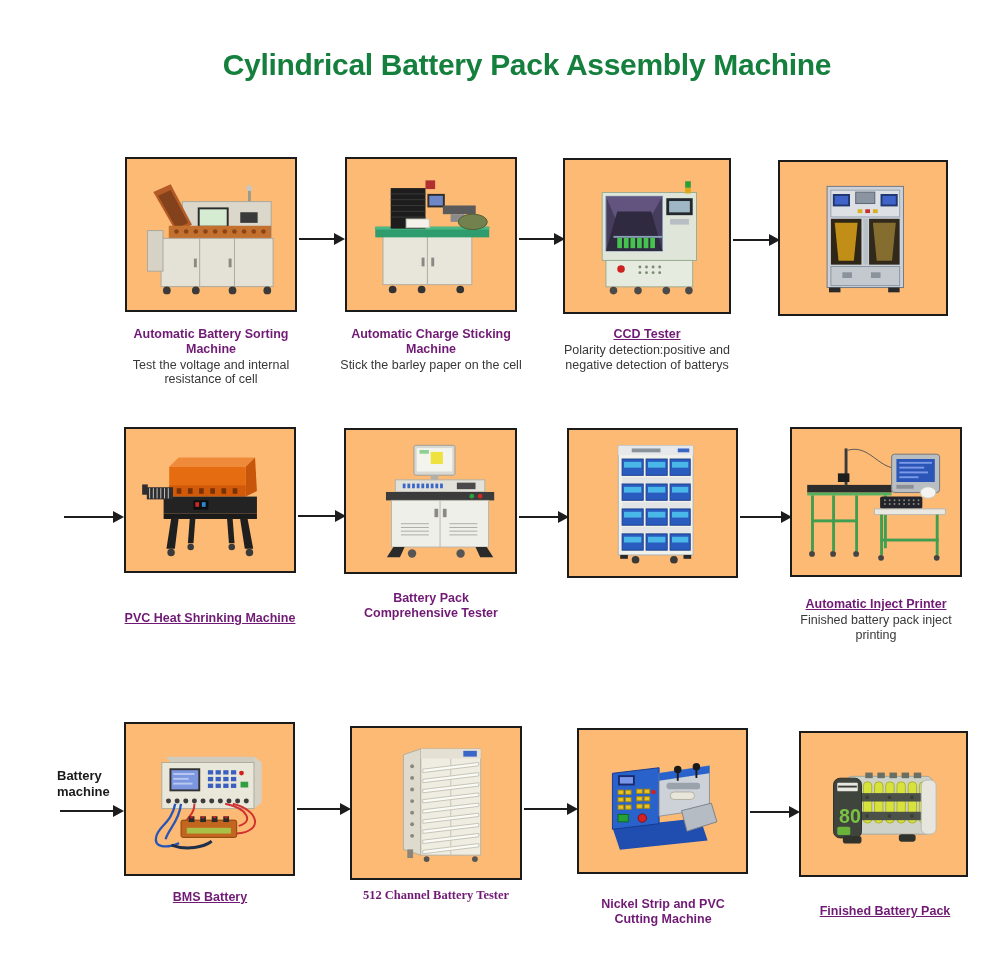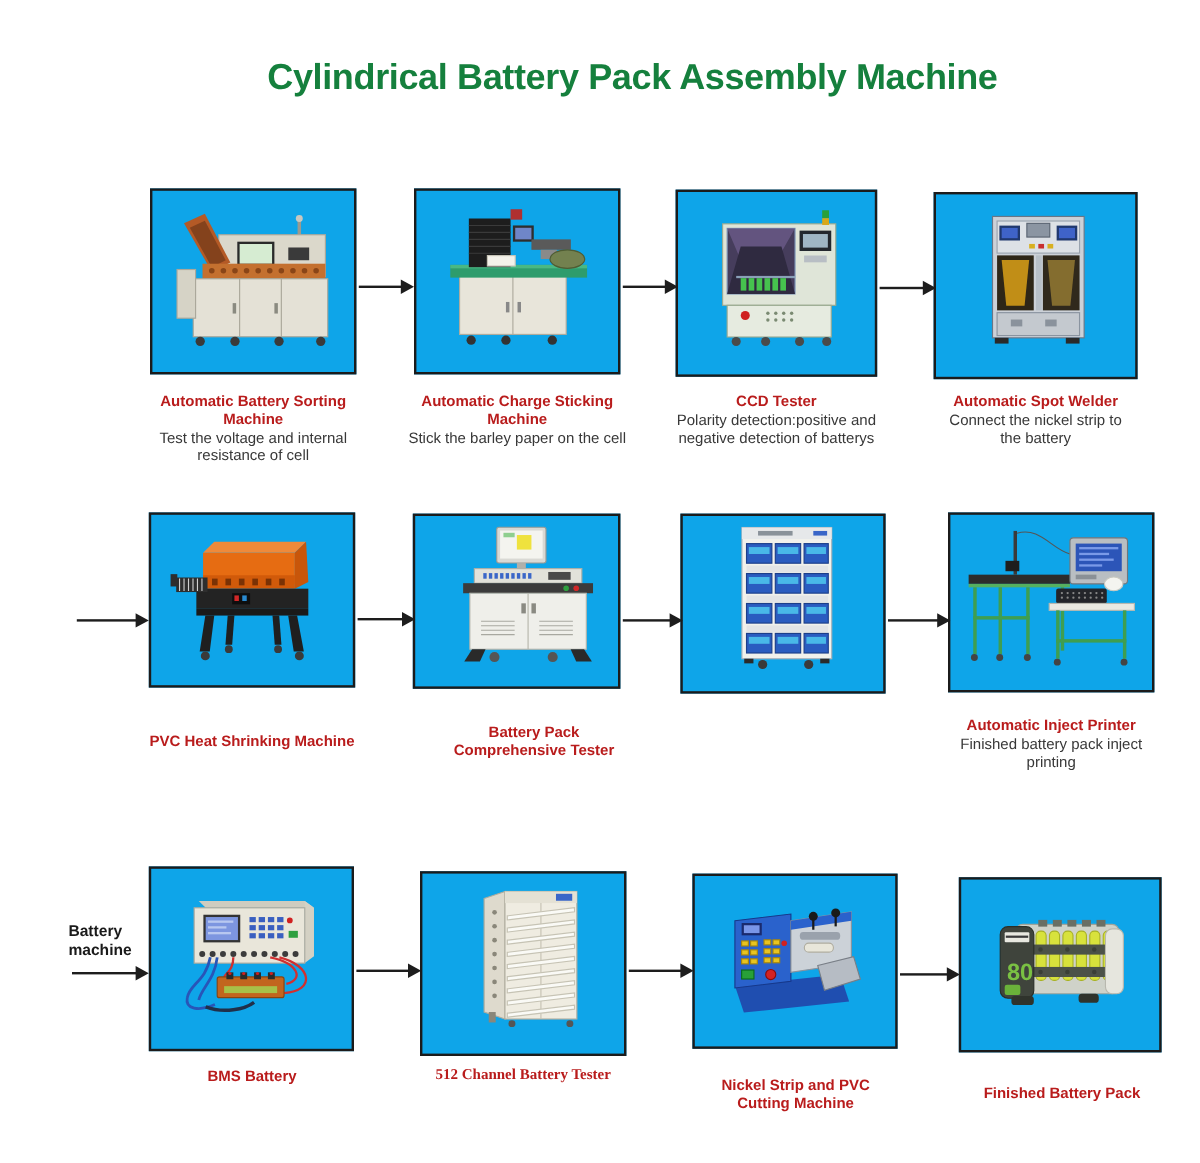--- a/index.html
+++ b/index.html
@@ -1,26 +1,26 @@
 <!DOCTYPE html>
 <html><head>
 <meta charset="utf-8">
 <style>
   html,body{margin:0;padding:0;}
   body{width:1000px;height:969px;background:#ffffff;position:relative;overflow:hidden;
        font-family:"Liberation Sans",sans-serif;color:#1e1e1e;}
   .canvas{position:absolute;inset:0;}
   h1.title{position:absolute;left:54px;top:48px;width:946px;margin:0;text-align:center;
        font-size:30px;font-weight:bold;color:#15803d;letter-spacing:-0.3px;}
-  .imgbox{position:absolute;background:#0ea5e9;border:2px solid #1b1b1b;box-sizing:border-box;
-       display:flex;align-items:flex-start;justify-content:center;}
+  .imgbox{position:absolute;background:#fdba74;border:2px solid #1b1b1b;box-sizing:border-box;
+       display:flex;align-items:center;justify-content:center;}
   .imgbox svg{width:92%;height:92%;}
   .caption{position:absolute;text-align:center;font-size:12.5px;line-height:1.18;}
-  .cap-title{font-weight:bold;color:#b91c1c;}
-  .cap-title.nw{white-space:nowrap;}
+  .cap-title{font-weight:bold;color:#701a75;}
+  .cap-title.nw{white-space:nowrap;text-decoration:underline;}
   .cap-desc{font-weight:normal;color:#383838;margin-top:1px;}
   .arrow{position:absolute;height:2px;background:#1d1d1d;}
   .arrow::after{content:'';position:absolute;right:-10px;top:-5px;width:0;height:0;
        border-left:11px solid #1d1d1d;border-top:6px solid transparent;border-bottom:6px solid transparent;}
   .related{position:absolute;left:57px;top:768px;width:74px;font-size:13px;font-weight:bold;
        color:#1a1a1a;line-height:1.25;}
 </style>
 </head>
 <body>
 
@@ -545,28 +545,24 @@
     <div class="cap-desc">Test the voltage and internal resistance of cell</div>
   </div>
   <div class="caption" style="left:336px;top:327px;width:190px;">
     <div class="cap-title">Automatic Charge Sticking Machine</div>
     <div class="cap-desc">Stick the barley paper on the cell</div>
   </div>
   <div class="caption" style="left:562px;top:327px;width:170px;">
     <div class="cap-title nw">CCD Tester</div>
     <div class="cap-desc">Polarity detection:positive and negative detection of batterys</div>
   </div>
-  <div class="caption" style="left:788px;top:327px;width:150px;">
-    <div class="cap-title nw">Automatic Spot Welder</div>
-    <div class="cap-desc">Connect the nickel strip to the battery</div>
-  </div>
   <div class="caption" style="left:110px;top:611px;width:200px;">
     <div class="cap-title nw">PVC Heat Shrinking Machine</div>
   </div>
-  <div class="caption" style="left:365px;top:591px;width:160px;margin-top:12px;">
+  <div class="caption" style="left:351px;top:591px;width:160px;">
     <div class="cap-title">Battery Pack Comprehensive Tester</div>
   </div>
   <div class="caption" style="left:791px;top:597px;width:170px;">
     <div class="cap-title nw">Automatic Inject Printer</div>
     <div class="cap-desc">Finished battery pack inject printing</div>
   </div>
   <div class="caption" style="left:130px;top:890px;width:160px;">
     <div class="cap-title nw">BMS Battery</div>
   </div>
   <div class="caption" style="left:356px;top:888px;width:160px;font-family:Liberation Serif, serif;">

